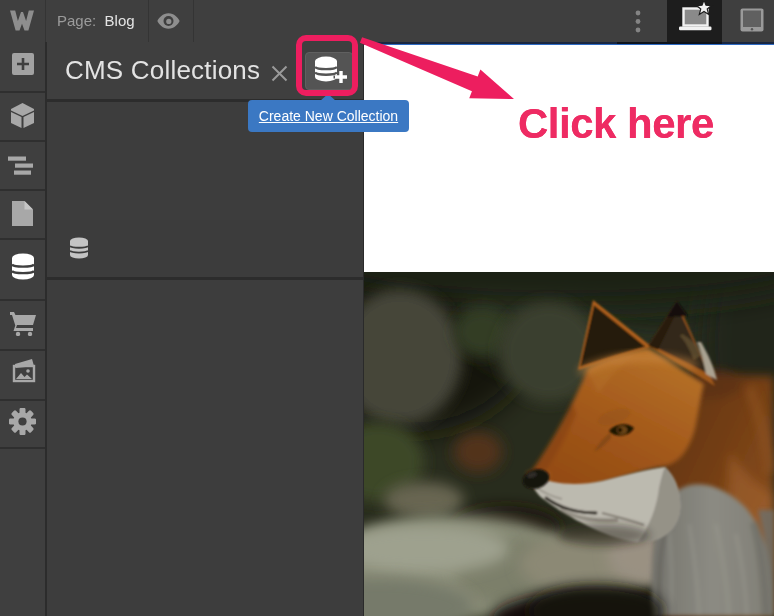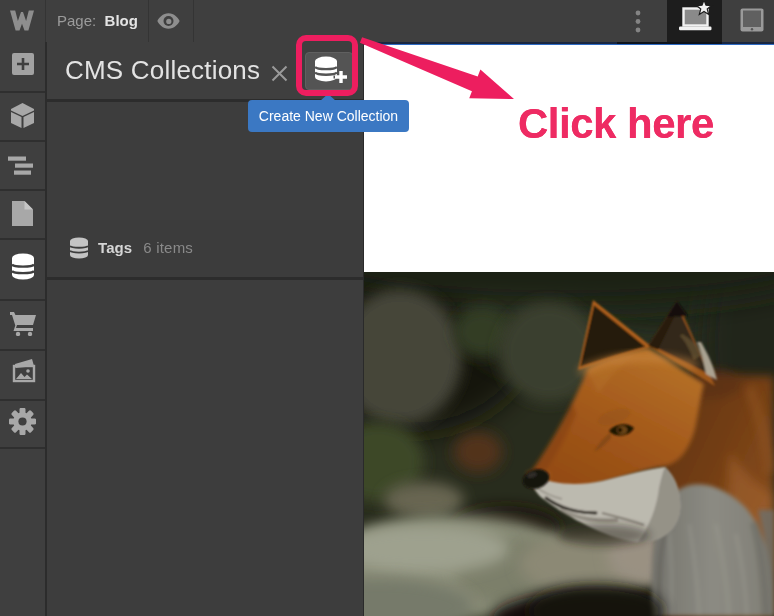--- a/index.html
+++ b/index.html
@@ -2,21 +2,21 @@
 <html><head>
 <meta charset="utf-8">
 <style>
   html,body{margin:0;padding:0;width:774px;height:616px;overflow:hidden;background:#fff;
     font-family:"Liberation Sans",sans-serif;}
   .abs{position:absolute;}
   
   #topbar{left:0;top:0;width:774px;height:42px;background:#3f3f3f;}
   .vsep{position:absolute;top:0;width:1px;height:42px;background:#343434;}
   #pagelbl{position:absolute;left:57px;top:0;height:42px;line-height:42px;font-size:15px;color:#9b9b9b;}
-  #pagelbl b{color:#e4e4e4;font-weight:700;}
+  #pagelbl b{color:#e4e4e4;font-weight:400;}
   #activebtn{position:absolute;left:667px;top:0;width:55px;height:42px;background:#1d1d1d;}
   
   #sidebar{left:0;top:42px;width:45px;height:574px;background:#3f3f3f;border-right:2px solid #2c2c2c;}
   .cellsep{position:absolute;left:0;width:45px;height:2px;background:#2f2f2f;}
   
   #panel{left:47px;top:42px;width:316px;height:574px;background:#3d3d3d;border-right:1px solid #2a2a2a;}
   #phead{position:absolute;left:0;top:0;width:316px;height:57px;background:#3f3f3f;border-bottom:3px solid #2c2c2c;}
   #ptitle{position:absolute;left:18px;top:0;height:57px;line-height:57px;font-size:26px;color:#e3e3e3;letter-spacing:0.2px;}
   #addbtn{position:absolute;left:258px;top:10px;width:46px;height:36px;background:#545454;border:1px solid #606060;border-radius:4px;}
   .row{position:absolute;left:0;width:316px;height:55px;background:#3c3c3c;border-bottom:3px solid #2c2c2c;}
@@ -24,21 +24,21 @@
   .rowin span{font-weight:400;color:#8a8a8a;margin-left:11px;font-size:15px;letter-spacing:0.2px;}
   .rowdb{position:absolute;left:22px;top:17px;}
   
   #canvas{left:364px;top:42px;width:410px;height:574px;background:#fff;}
   #navy1{position:absolute;left:0;top:0;width:410px;height:2px;background:#1a2741;}
   #navy2{position:absolute;left:0;top:2px;width:410px;height:1px;background:#2e6bc4;}
   #navydark{position:absolute;left:253px;top:0;width:105px;height:2px;background:#0e131c;}
   #fox{position:absolute;left:0;top:230px;width:410px;height:344px;}
   
   #tooltip{left:248px;top:100px;width:161px;height:32px;background:#3b78c3;border-radius:4px;
-    color:#fff;font-size:14px;text-align:center;line-height:32px;}
+    color:#fff;font-size:14px;text-align:center;line-height:32px;text-decoration:underline;}
   #tipnotch{left:320px;top:94px;width:0;height:0;border-left:8px solid transparent;border-right:8px solid transparent;border-bottom:7px solid #3b78c3;}
   #pinkrect{left:296px;top:35px;width:62px;height:61px;border:6px solid #ed1e5f;border-radius:10px;box-sizing:border-box;}
 </style>
 </head>
 <body>
 <div class="abs" id="topbar">
 
   <svg class="abs" style="left:10px;top:10px" width="24" height="21" viewBox="0 0 24 20">
     <path fill="#8e8e8e" d="M0,0 L5.2,0 L7.9,10.5 L11,1.6 L13,1.6 L16.1,10.5 L18.8,0 L24,0 L18.4,20 L14.5,20 L12,13.2 L9.5,20 L5.6,20 Z"></path>
   </svg>
@@ -158,21 +158,20 @@
       </svg>
     </div>
   </div>
   <div class="row" style="top:178px;height:57px">
     <svg class="rowdb" width="20" height="22" viewBox="0 0 20 22">
       <ellipse cx="10" cy="4" rx="9" ry="3.6" fill="#c4c4c4"></ellipse>
       <path fill="#c4c4c4" d="M1 4h18v14H1z"></path>
       <ellipse cx="10" cy="18" rx="9" ry="3.6" fill="#c4c4c4"></ellipse>
       <path d="M1 9c1.8 2.3 16.2 2.3 18 0M1 13.8c1.8 2.3 16.2 2.3 18 0" stroke="#3c3c3c" stroke-width="1.8" fill="none"></path>
     </svg>
-    <div class="rowin">Tags<span>6 items</span></div>
   </div>
 </div>
 
 <div class="abs" id="canvas">
   <div id="navy1"></div>
     <div id="navydark"></div>
     <div id="navy2"></div>
   <svg id="fox" width="410" height="344" viewBox="0 0 410 344">
     <defs>
       <filter id="b14" x="-60%" y="-60%" width="220%" height="220%">

